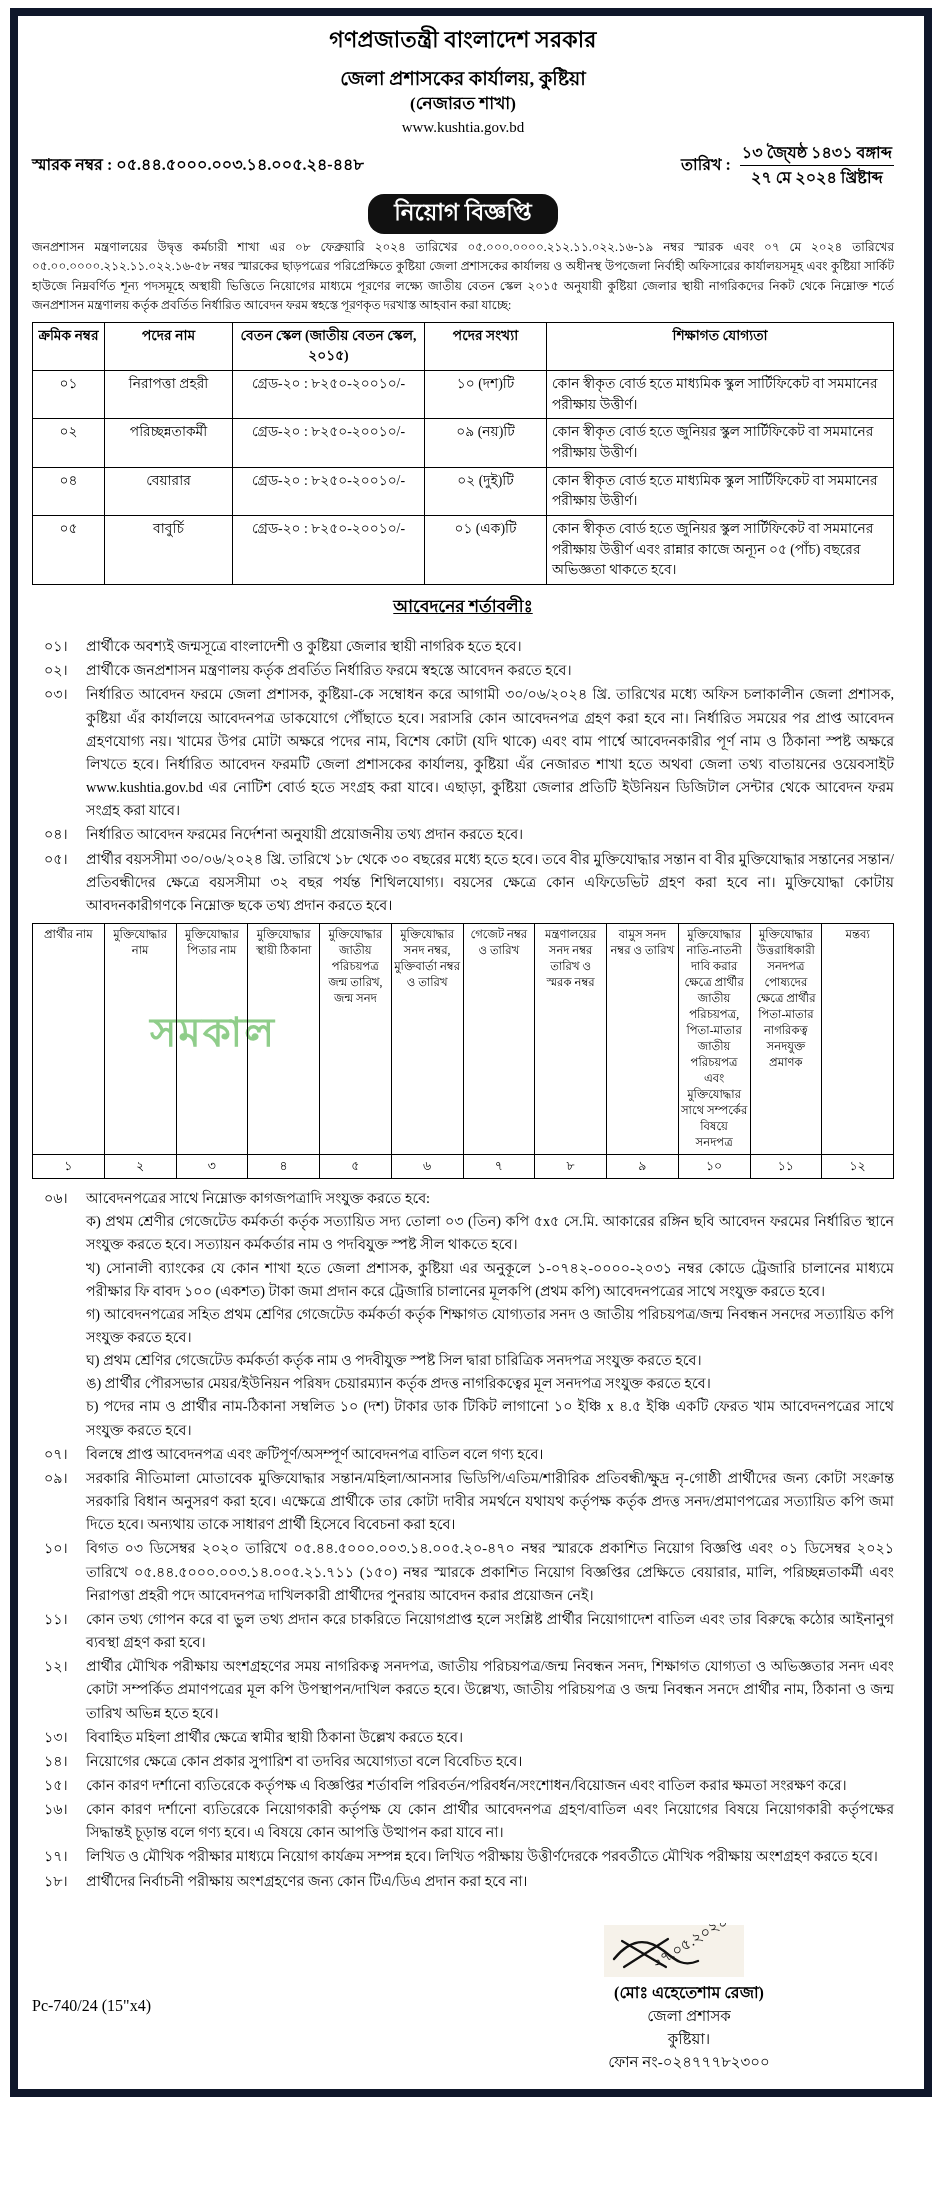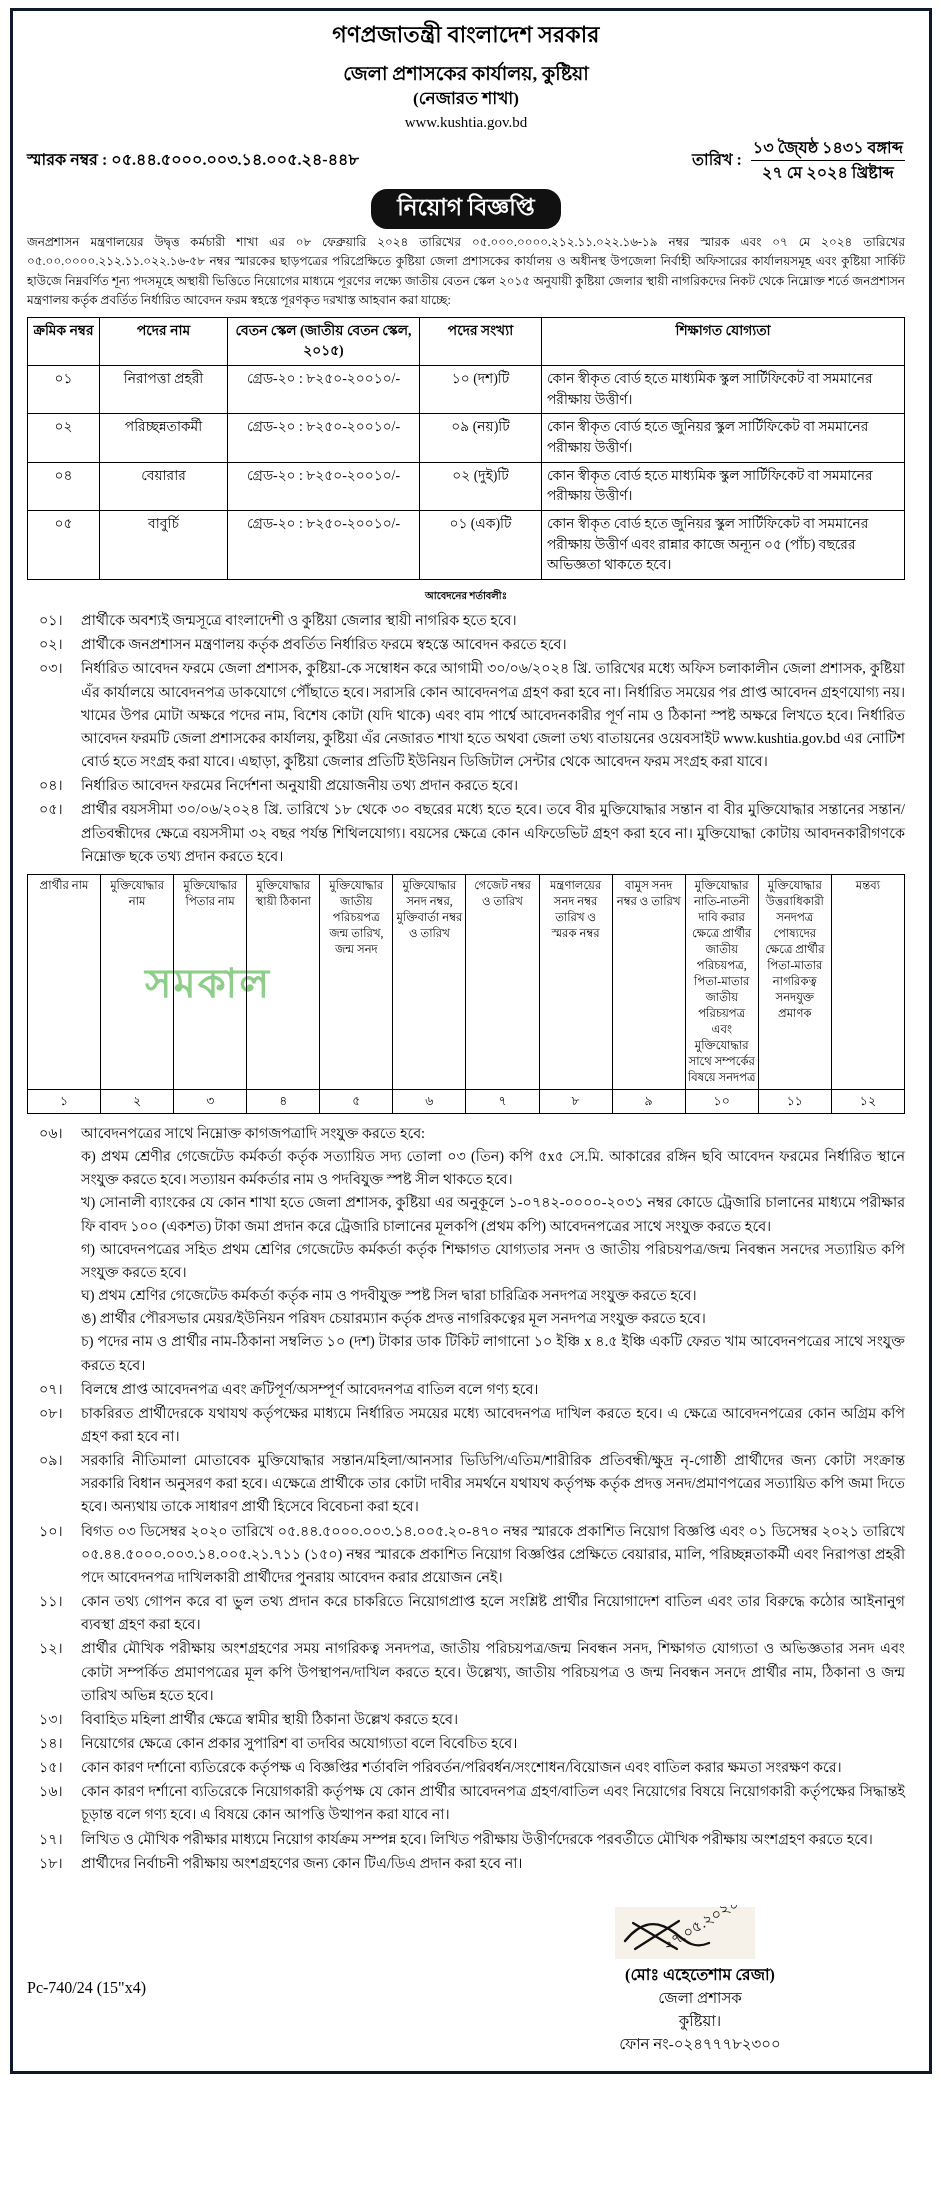--- a/index.html
+++ b/index.html
@@ -17,22 +17,22 @@
     position: relative;
     width: 942px;
     min-height: 2187px;
     box-sizing: border-box;
     background: #ffffff;
     padding: 0 0 70px 0;
   }
   .sheet {
     position: relative;
     margin: 8px 10px 0 10px;
-    border: 3px solid #0f172a;
-    padding: 10px 24px 14px 14px;
+    border: 8px solid #0f172a;
+    padding: 10px 30px 14px 14px;
     background: #fff;
     box-sizing: border-box;
     overflow: hidden;
   }
 
   
   .hdr { text-align: center; }
   .hdr .l1 {
     font-weight: bold;
     font-size: 22px;
@@ -107,22 +107,23 @@
   table.posts th { text-align: center; font-weight: bold; }
   td.c { text-align: center; }
   .col1 { width: 72px; }
   .col2 { width: 128px; }
   .col3 { width: 192px; }
   .col4 { width: 122px; }
 
   .cond-title {
     text-align: center;
     font-weight: bold;
-    font-size: 10px;
-    margin: 8px 0 4px 0;
+    font-size: 17px;
+    text-decoration: underline;
+    margin: 8px 0 14px 0;
   }
 
   
   ul.conds { list-style: none; margin: 0; padding: 0; }
   ul.conds > li {
     display: flex;
     align-items: flex-start;
     font-size: 14.3px;
     line-height: 1.62;
     margin-bottom: 1px;
@@ -340,24 +341,20 @@
     <ul class="conds" id="conds-2">
         <li>
           <div class="num">০৬।</div>
           <div class="body"><span>আবেদনপত্রের সাথে নিম্নোক্ত কাগজপত্রাদি সংযুক্ত করতে হবে:</span><span class="sub">ক) প্রথম শ্রেণীর গেজেটেড কর্মকর্তা কর্তৃক সত্যায়িত সদ্য তোলা ০৩ (তিন) কপি ৫x৫ সে.মি. আকারের রঙ্গিন ছবি আবেদন ফরমের নির্ধারিত স্থানে সংযুক্ত করতে হবে। সত্যায়ন কর্মকর্তার নাম ও পদবিযুক্ত স্পষ্ট সীল থাকতে হবে।</span><span class="sub">খ) সোনালী ব্যাংকের যে কোন শাখা হতে জেলা প্রশাসক, কুষ্টিয়া এর অনুকূলে ১-০৭৪২-০০০০-২০৩১ নম্বর কোডে ট্রেজারি চালানের মাধ্যমে পরীক্ষার ফি বাবদ ১০০ (একশত) টাকা জমা প্রদান করে ট্রেজারি চালানের মূলকপি (প্রথম কপি) আবেদনপত্রের সাথে সংযুক্ত করতে হবে।</span><span class="sub">গ) আবেদনপত্রের সহিত প্রথম শ্রেণির গেজেটেড কর্মকর্তা কর্তৃক শিক্ষাগত যোগ্যতার সনদ ও জাতীয় পরিচয়পত্র/জন্ম নিবন্ধন সনদের সত্যায়িত কপি সংযুক্ত করতে হবে।</span><span class="sub">ঘ) প্রথম শ্রেণির গেজেটেড কর্মকর্তা কর্তৃক নাম ও পদবীযুক্ত স্পষ্ট সিল দ্বারা চারিত্রিক সনদপত্র সংযুক্ত করতে হবে।</span><span class="sub">ঙ) প্রার্থীর পৌরসভার মেয়র/ইউনিয়ন পরিষদ চেয়ারম্যান কর্তৃক প্রদত্ত নাগরিকত্বের মূল সনদপত্র সংযুক্ত করতে হবে।</span><span class="sub">চ) পদের নাম ও প্রার্থীর নাম-ঠিকানা সম্বলিত ১০ (দশ) টাকার ডাক টিকিট লাগানো ১০ ইঞ্চি x ৪.৫ ইঞ্চি একটি ফেরত খাম আবেদনপত্রের সাথে সংযুক্ত করতে হবে।</span></div>
         </li>
         <li>
           <div class="num">০৭।</div>
           <div class="body"><span>বিলম্বে প্রাপ্ত আবেদনপত্র এবং ক্রটিপূর্ণ/অসম্পূর্ণ আবেদনপত্র বাতিল বলে গণ্য হবে।</span></div>
         </li>
         <li>
-          <div class="num">০৮।</div>
-          <div class="body"><span>চাকরিরত প্রার্থীদেরকে যথাযথ কর্তৃপক্ষের মাধ্যমে নির্ধারিত সময়ের মধ্যে আবেদনপত্র দাখিল করতে হবে। এ ক্ষেত্রে আবেদনপত্রের কোন অগ্রিম কপি গ্রহণ করা হবে না।</span></div>
-        </li>
-        <li>
           <div class="num">০৯।</div>
           <div class="body"><span>সরকারি নীতিমালা মোতাবেক মুক্তিযোদ্ধার সন্তান/মহিলা/আনসার ভিডিপি/এতিম/শারীরিক প্রতিবন্ধী/ক্ষুদ্র নৃ-গোষ্ঠী প্রার্থীদের জন্য কোটা সংক্রান্ত সরকারি বিধান অনুসরণ করা হবে। এক্ষেত্রে প্রার্থীকে তার কোটা দাবীর সমর্থনে যথাযথ কর্তৃপক্ষ কর্তৃক প্রদত্ত সনদ/প্রমাণপত্রের সত্যায়িত কপি জমা দিতে হবে। অন্যথায় তাকে সাধারণ প্রার্থী হিসেবে বিবেচনা করা হবে।</span></div>
         </li>
         <li>
           <div class="num">১০।</div>
           <div class="body"><span>বিগত ০৩ ডিসেম্বর ২০২০ তারিখে ০৫.৪৪.৫০০০.০০৩.১৪.০০৫.২০-৪৭০ নম্বর স্মারকে প্রকাশিত নিয়োগ বিজ্ঞপ্তি এবং ০১ ডিসেম্বর ২০২১ তারিখে ০৫.৪৪.৫০০০.০০৩.১৪.০০৫.২১.৭১১ (১৫০) নম্বর স্মারকে প্রকাশিত নিয়োগ বিজ্ঞপ্তির প্রেক্ষিতে বেয়ারার, মালি, পরিচ্ছন্নতাকর্মী এবং নিরাপত্তা প্রহরী পদে আবেদনপত্র দাখিলকারী প্রার্থীদের পুনরায় আবেদন করার প্রয়োজন নেই।</span></div>
         </li>
         <li>
           <div class="num">১১।</div>
           <div class="body"><span>কোন তথ্য গোপন করে বা ভুল তথ্য প্রদান করে চাকরিতে নিয়োগপ্রাপ্ত হলে সংশ্লিষ্ট প্রার্থীর নিয়োগাদেশ বাতিল এবং তার বিরুদ্ধে কঠোর আইনানুগ ব্যবস্থা গ্রহণ করা হবে।</span></div>

